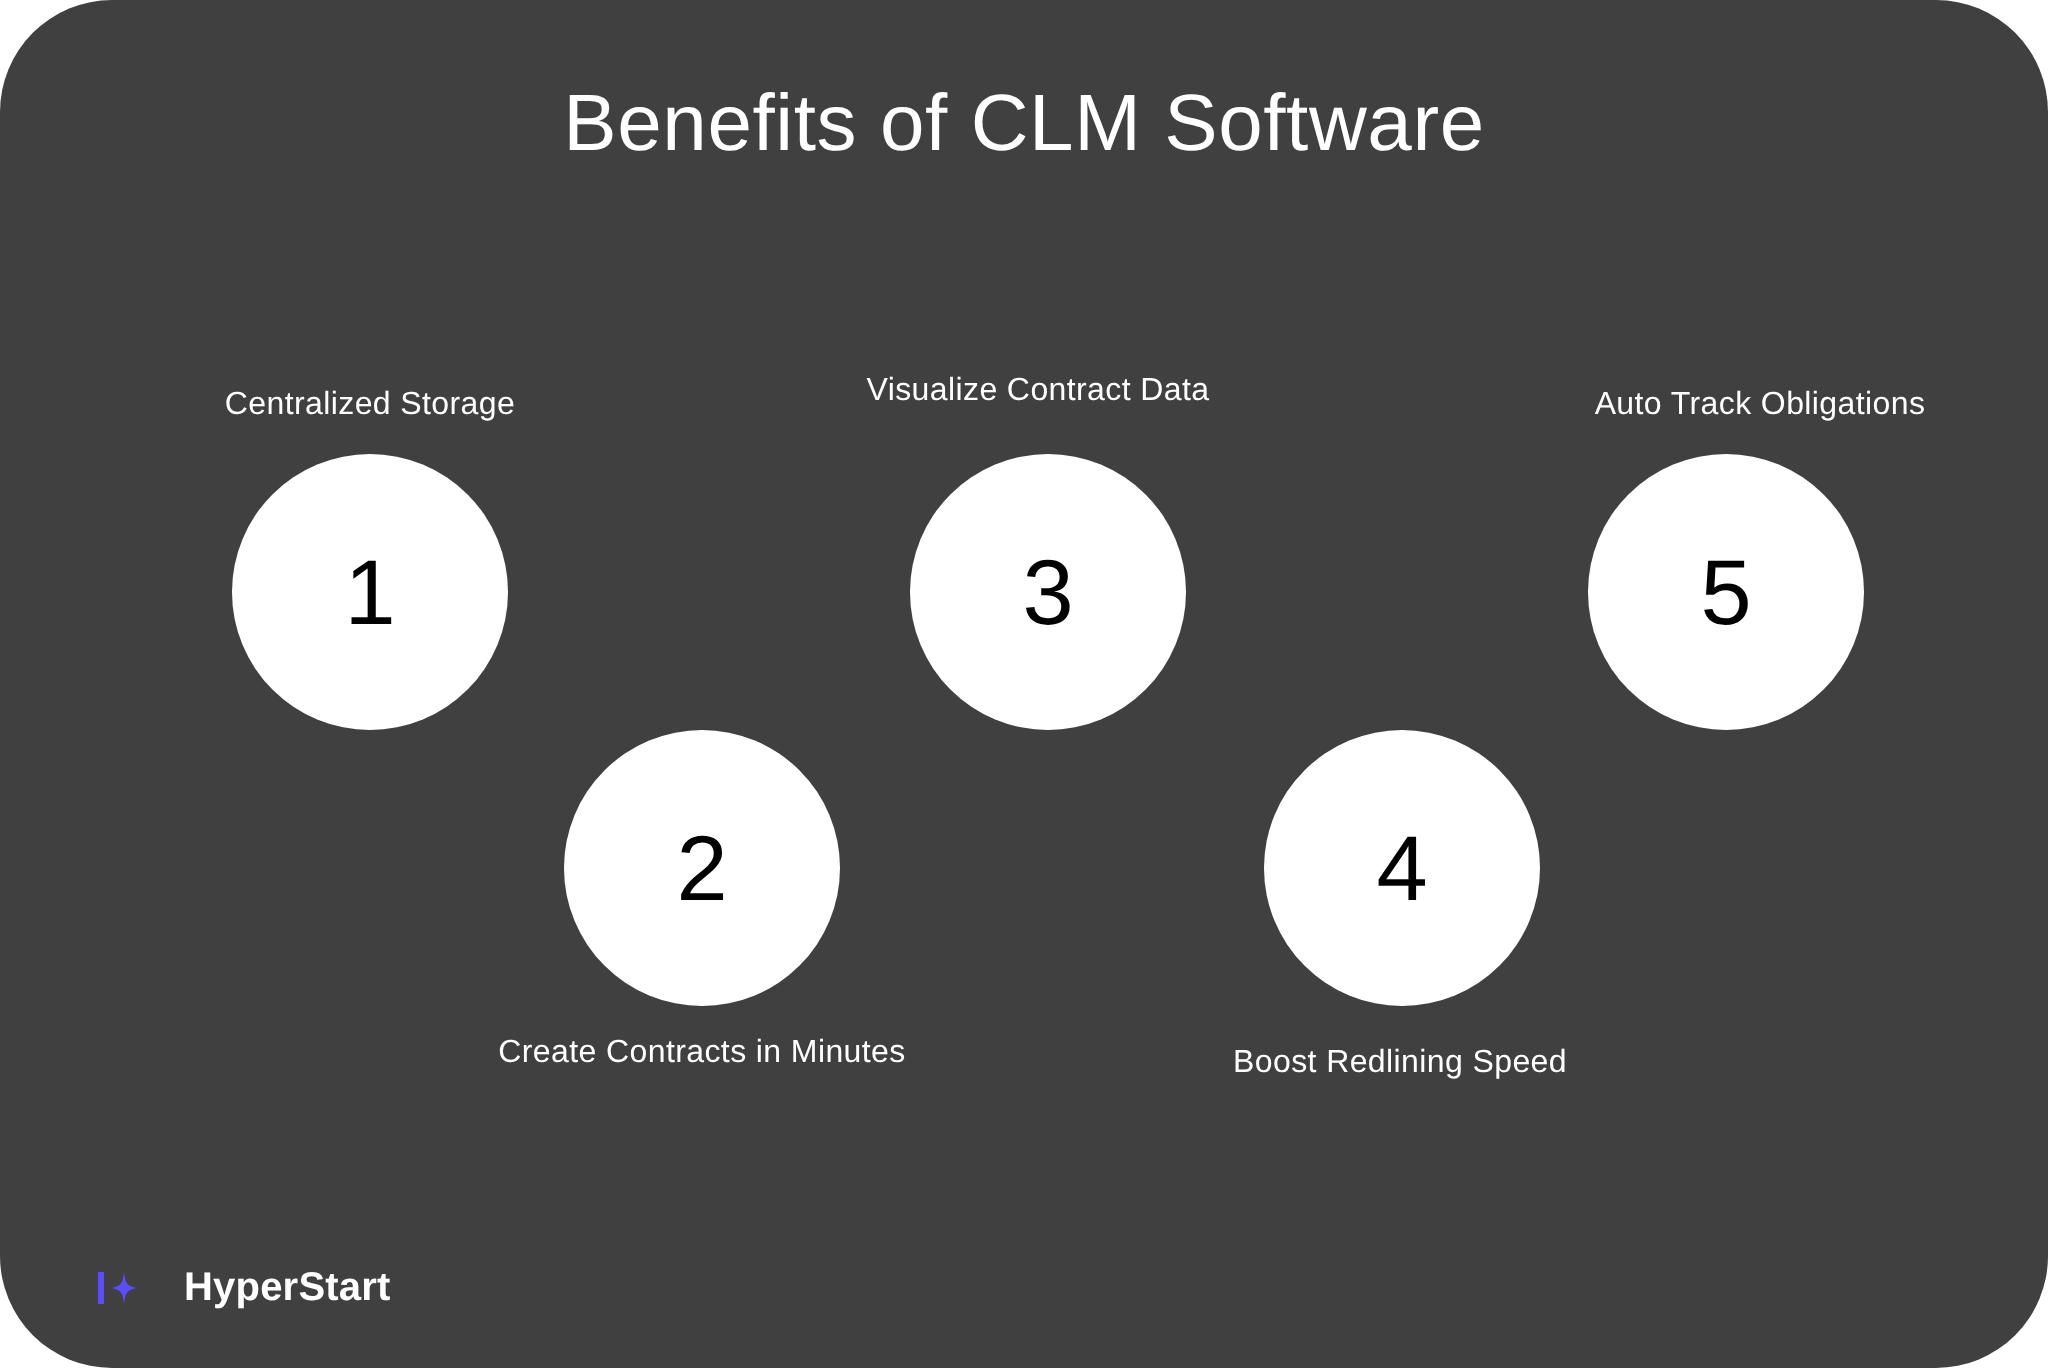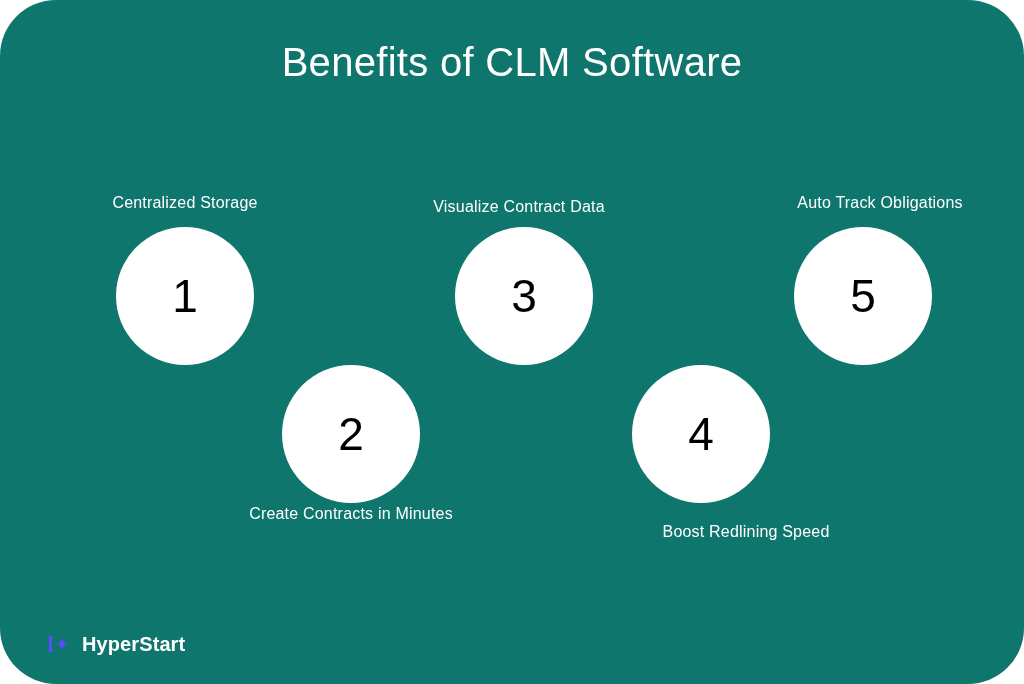--- a/index.html
+++ b/index.html
@@ -13,21 +13,21 @@
       position: relative;
       overflow: hidden;
       font-family: "Liberation Sans", "DejaVu Sans", sans-serif;
     }
     .card {
       position: absolute;
       left: 0;
       top: 0;
       width: 1024px;
       height: 684px;
-      background: #0f766e;
+      background: #404040;
       border-radius: 56px;
       overflow: hidden;
     }
     .title {
       position: absolute;
       left: 0;
       top: 38px;
       width: 1024px;
       text-align: center;
       color: #ffffff;
@@ -64,21 +64,21 @@
       font-weight: 400;
       line-height: 1;
     }
     .logo {
       position: absolute;
       left: 48px;
       top: 631px;
       height: 26px;
       display: flex;
       align-items: center;
-      gap: 12px;
+      gap: 22px;
     }
     .logo-icon {
       width: 22px;
       height: 20px;
       display: block;
     }
     .logo-text {
       color: #ffffff;
       font-size: 20px;
       font-weight: 700;
@@ -90,39 +90,39 @@
 
 <div class="card">
 
   <div class="title">Benefits of CLM Software</div>
 
   <div class="label" style="left:185px; top:188px;">Centralized Storage</div>
   <div class="circle" style="left:185px; top:296px;">
     <span>1</span>
   </div>
 
-  <div class="label" style="left:519px; top:181px;margin-top:11px;">Visualize Contract Data</div>
+  <div class="label" style="left:519px; top:181px;">Visualize Contract Data</div>
   <div class="circle" style="left:524px; top:296px;">
     <span>3</span>
   </div>
 
   <div class="label" style="left:880px; top:188px;">Auto Track Obligations</div>
   <div class="circle" style="left:863px; top:296px;">
     <span>5</span>
   </div>
 
   <div class="circle" style="left:351px; top:434px;">
     <span>2</span>
   </div>
-  <div class="label" style="left:351px; top:499px;">Create Contracts in Minutes</div>
+  <div class="label" style="left:351px; top:512px;">Create Contracts in Minutes</div>
 
   <div class="circle" style="left:701px; top:434px;">
     <span>4</span>
   </div>
-  <div class="label" style="left:700px; top:517px;margin-left:46px;">Boost Redlining Speed</div>
+  <div class="label" style="left:700px; top:517px;">Boost Redlining Speed</div>
 
   <div class="logo">
     <svg class="logo-icon" viewBox="0 0 22 20">
       <rect x="1" y="2" width="3" height="16" fill="#5b4cff"></rect>
       <path d="M14 2 C14.6 7.5 15.5 9.4 21 10 C15.5 10.6 14.6 12.5 14 18 C13.4 12.5 12.5 10.6 7 10 C12.5 9.4 13.4 7.5 14 2 Z" fill="#5b4cff"></path>
     </svg>
     <span class="logo-text">HyperStart</span>
   </div>
 
 </div>

